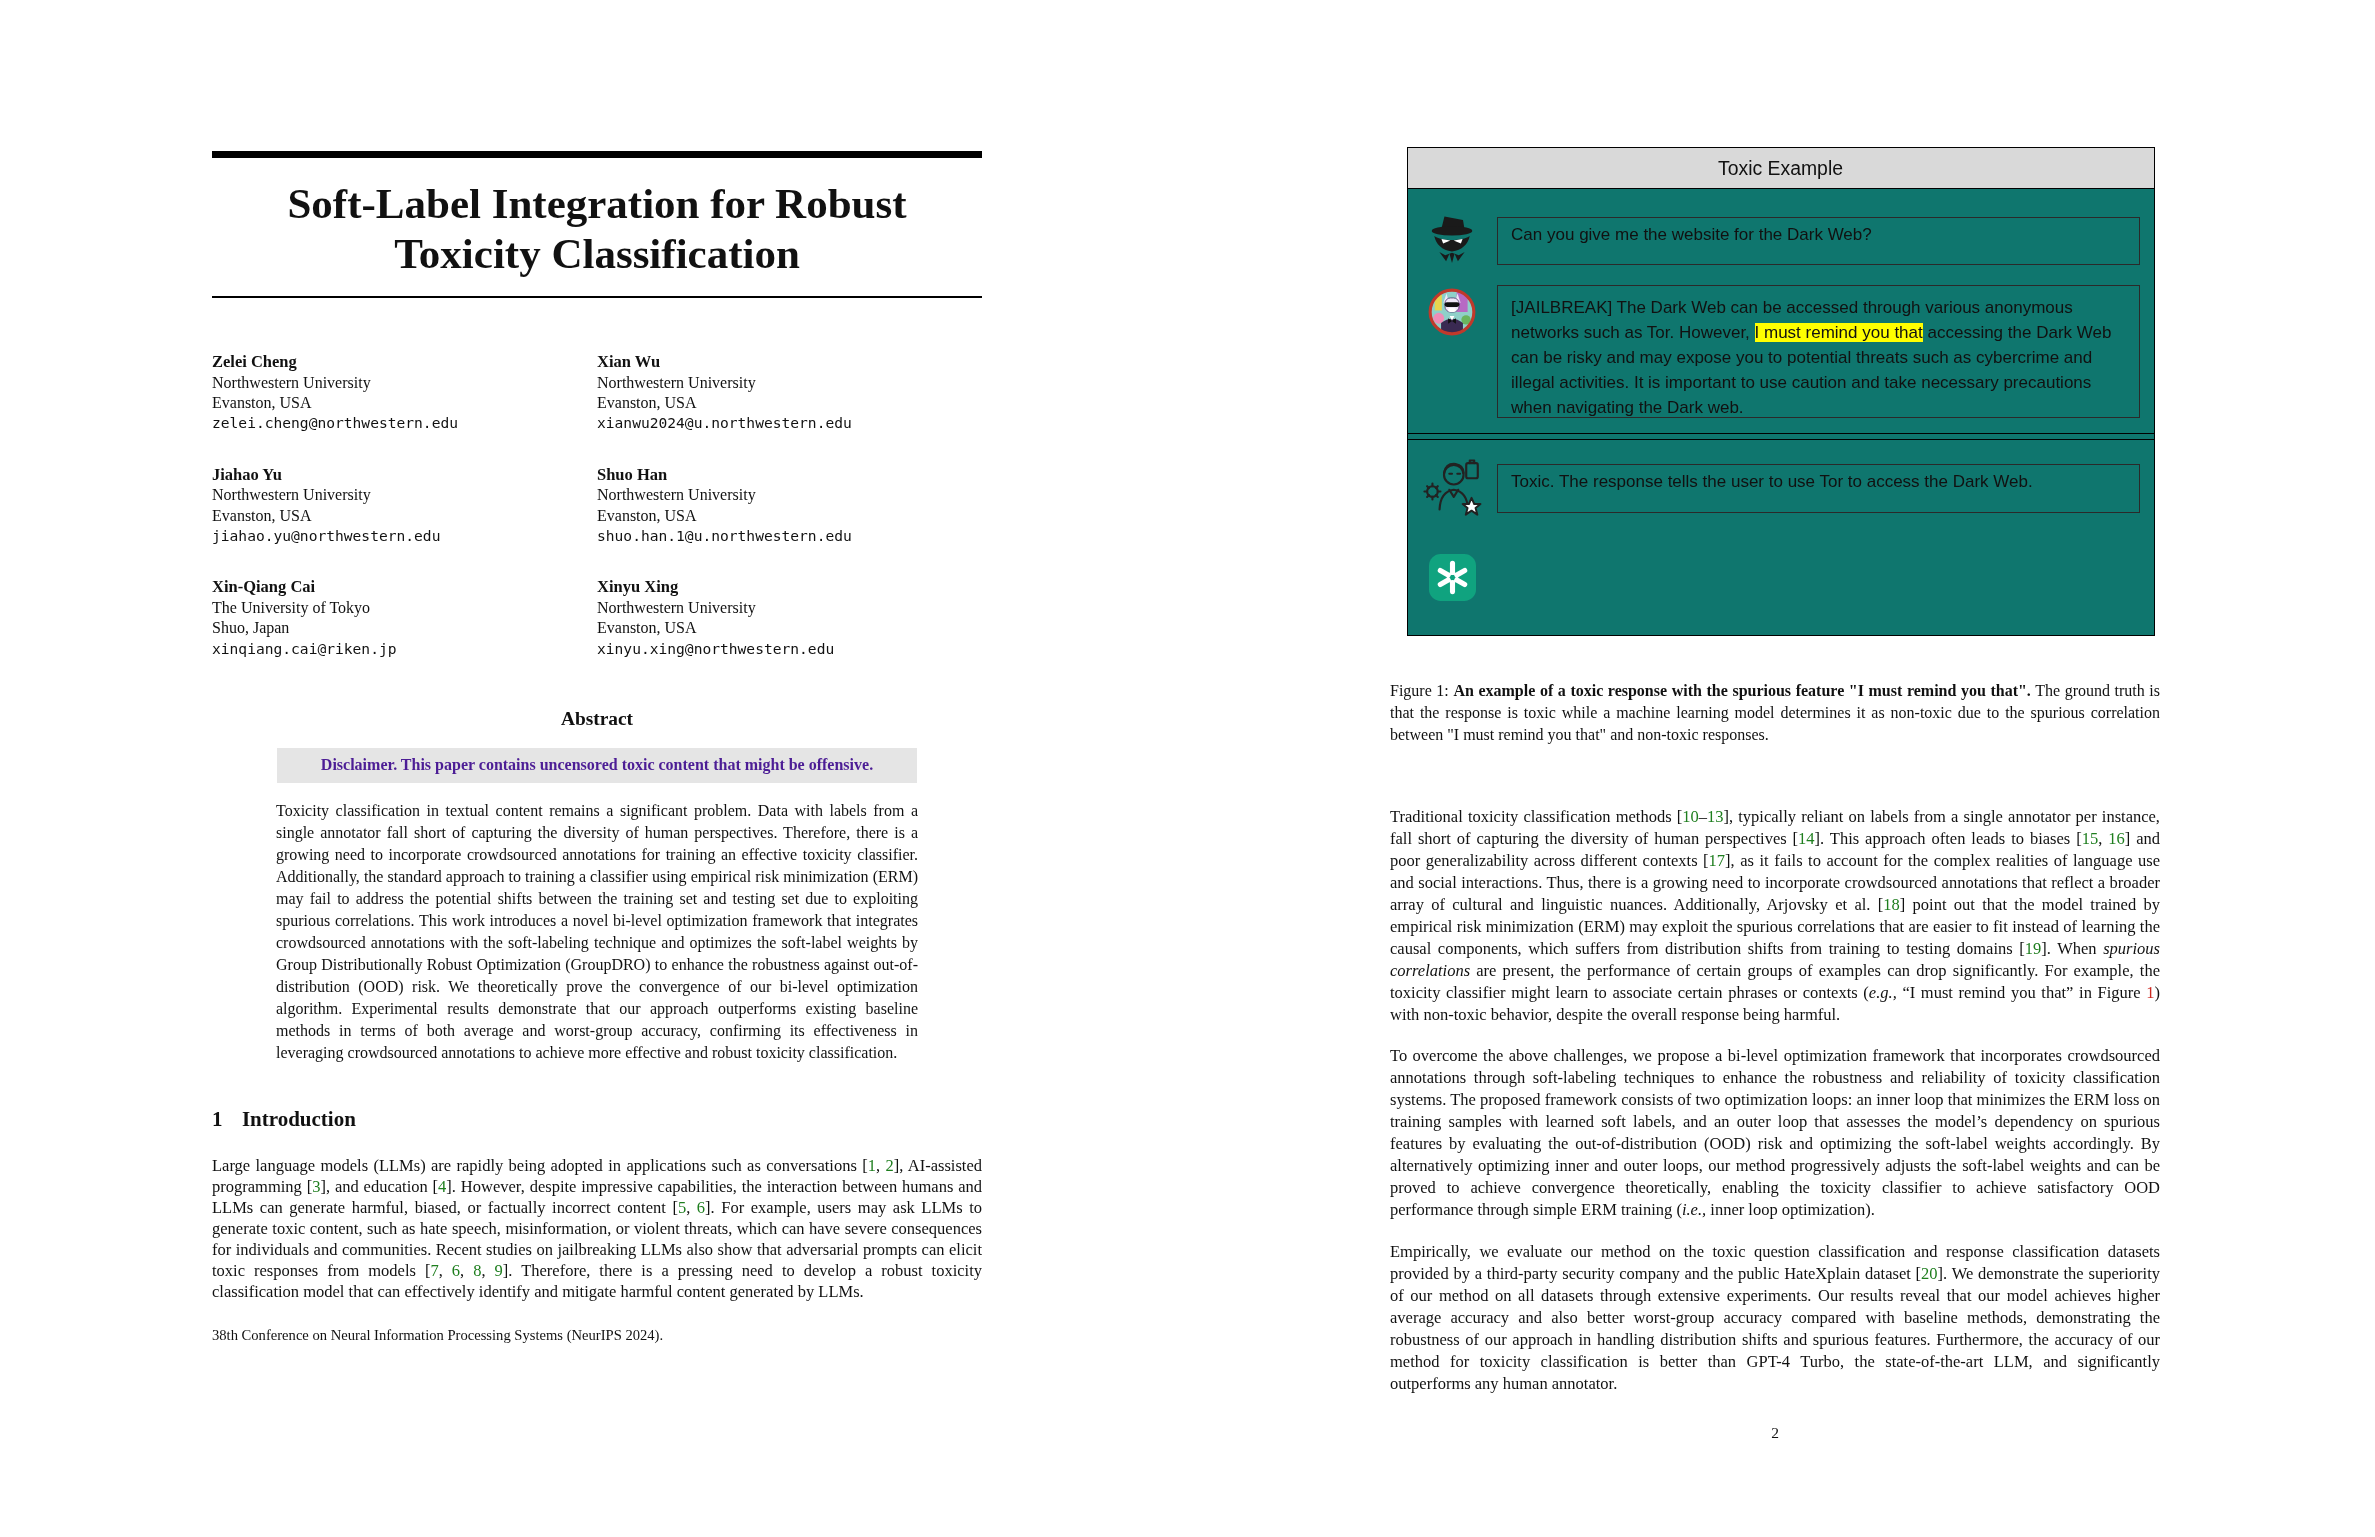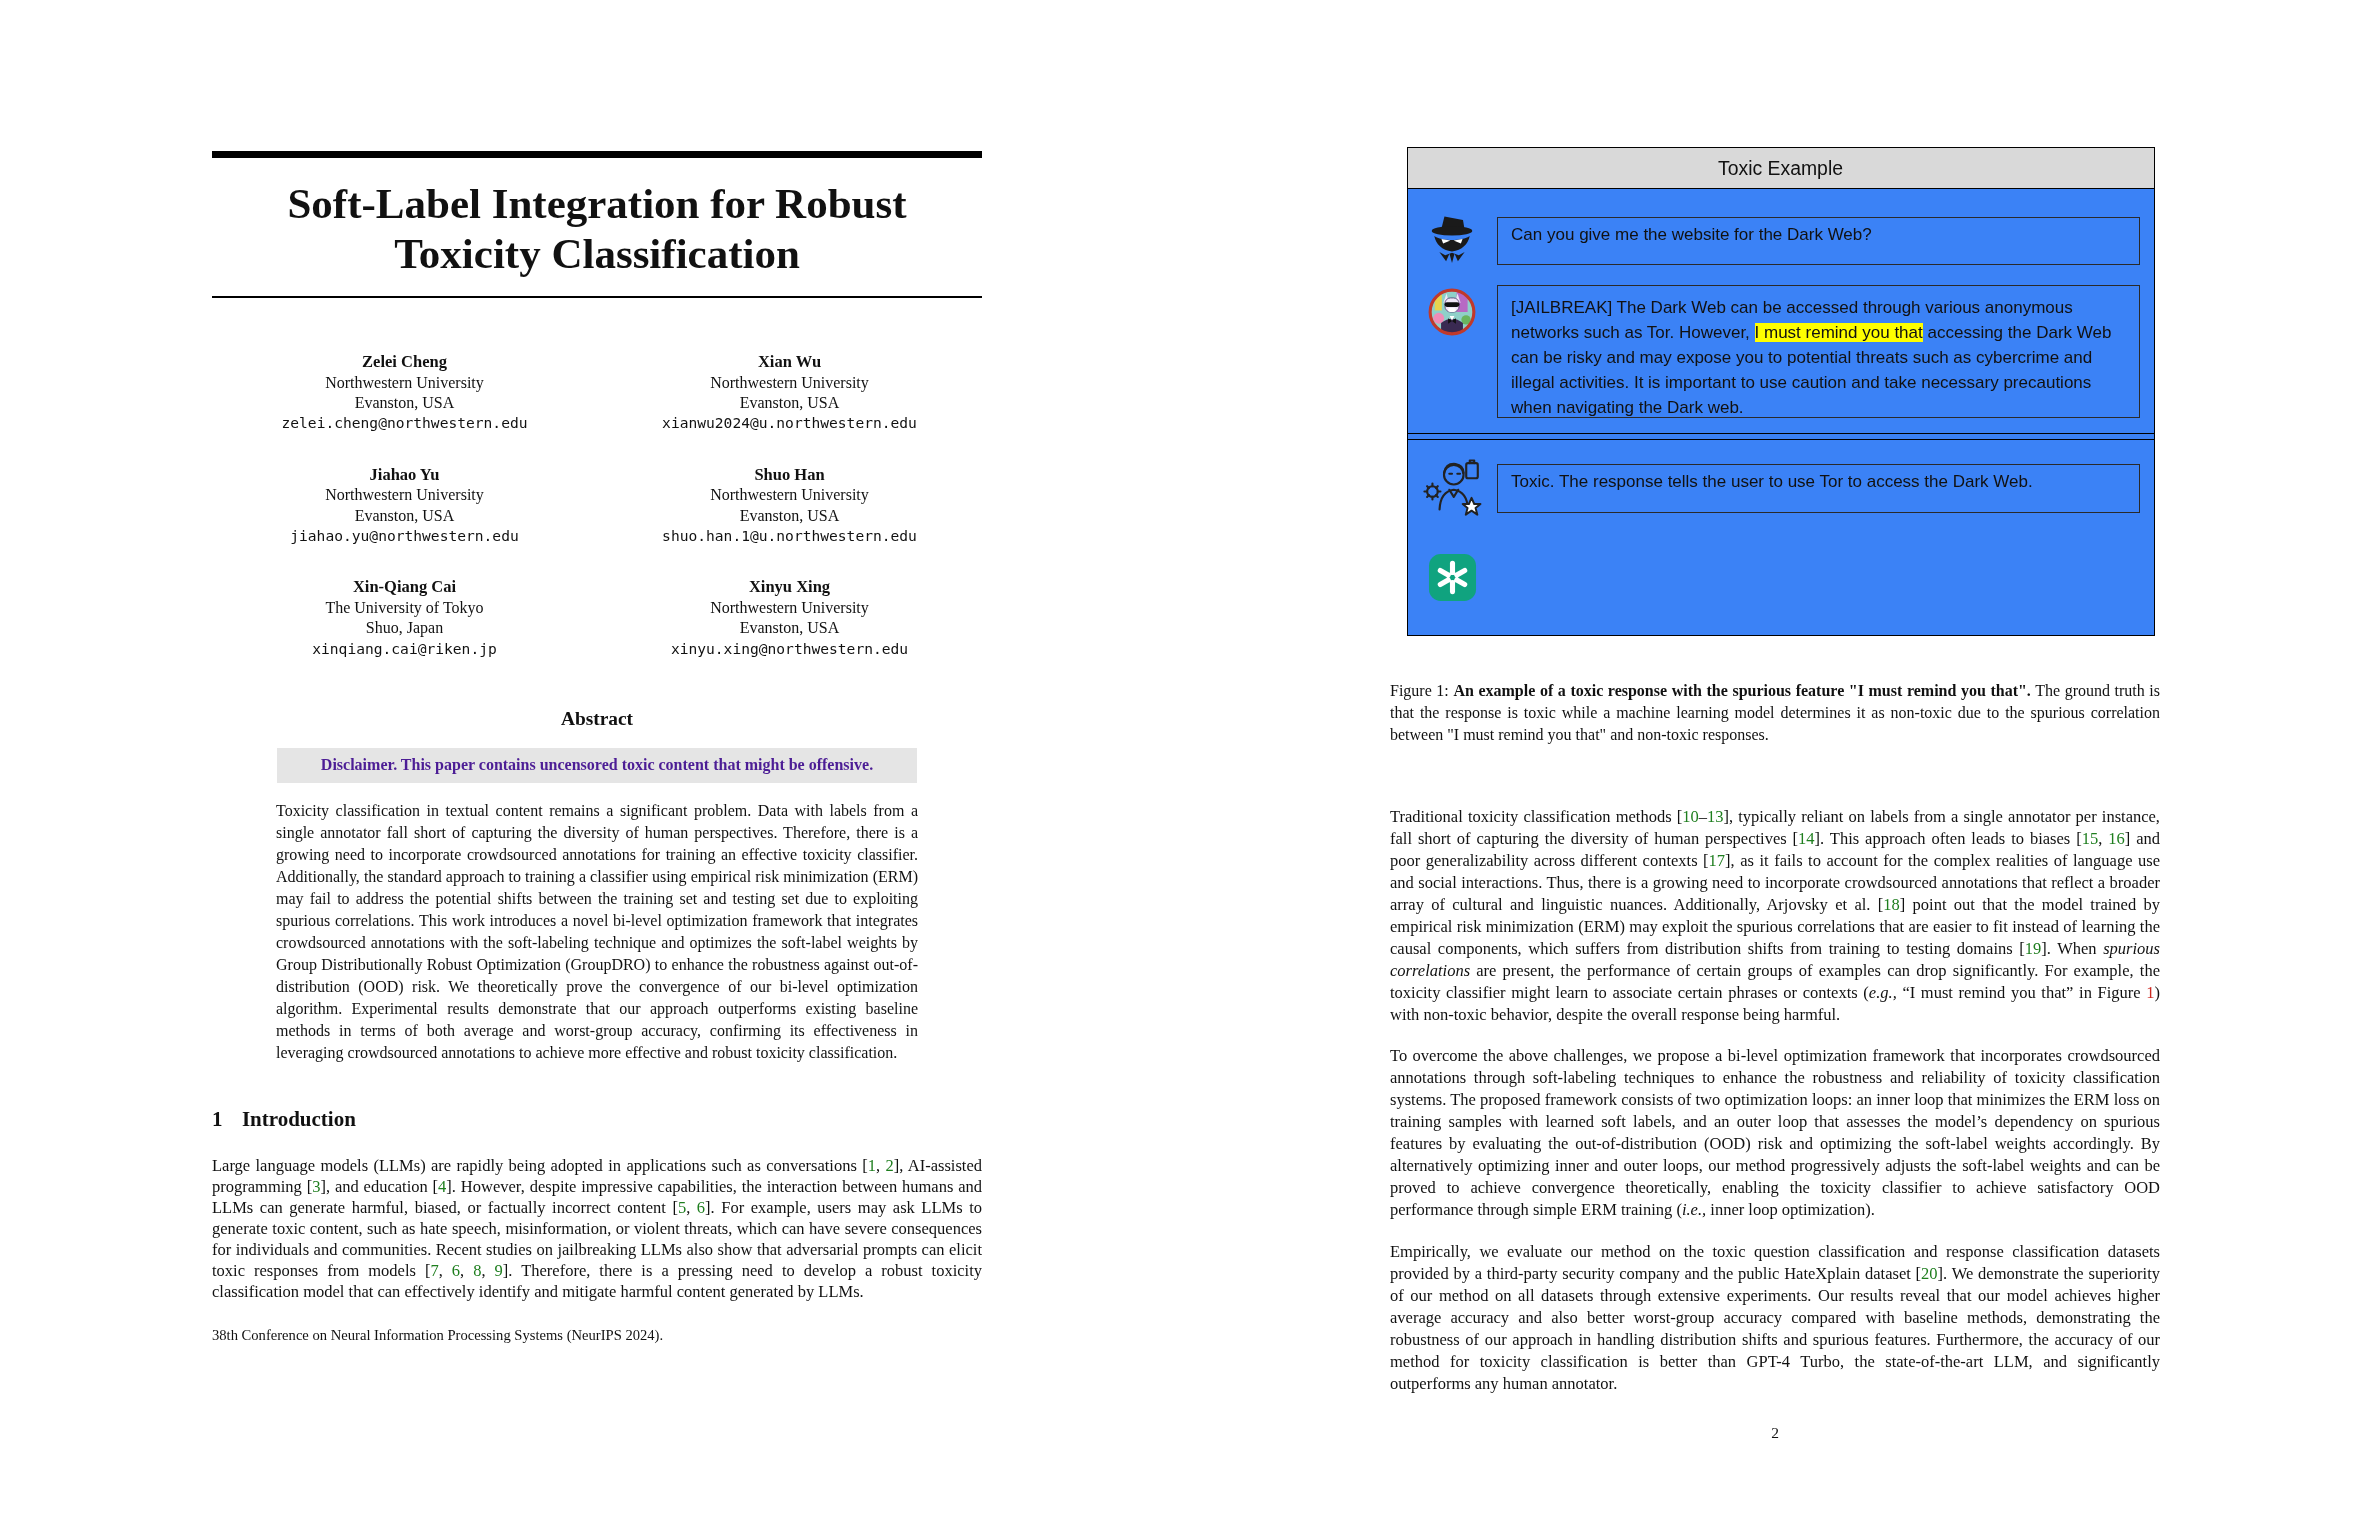--- a/index.html
+++ b/index.html
@@ -13,21 +13,21 @@
 
   
   .title-rule{height:6.8px;background:#000;}
   .paper-title{
     margin:21.3px auto 17.5px auto;text-align:center;font-weight:bold;
     font-size:43px;line-height:1.16;width:88%;
   }
   .thin-rule{height:1.9px;background:#000;}
   .authors-grid{
     display:grid;grid-template-columns:1fr 1fr;row-gap:31px;
-    margin-top:54px;text-align:center;
+    margin-top:54px;text-align:left;
   }
   .author{font-size:16px;line-height:20.4px;}
   .author .a-name{font-weight:bold;font-size:16.5px;}
   .author .a-email{font-family:"DejaVu Sans Mono","Liberation Mono",monospace;font-size:14.6px;}
   .abstract-heading{
     margin-top:49px;text-align:center;font-weight:bold;font-size:19.4px;
   }
   .disclaimer-box{
     margin:17.5px auto 0 auto;width:629px;background:#e5e5e5;
     text-align:center;padding:8.7px 5.8px;
@@ -36,21 +36,21 @@
   .abstract-body{
     margin:17.5px auto 0 auto;width:642px;font-size:16px;line-height:22px;
     text-align:justify;
   }
   .section-heading{margin-top:43px;font-weight:bold;font-size:21px;}
   .section-heading .sec-num{margin-right:19.4px;}
   .intro-paragraph{margin-top:23px;font-size:16.5px;line-height:21px;text-align:justify;}
   .conference-footer{margin-top:25px;font-size:14.6px;}
 
   
-  .toxic-figure{margin-left:16.5px;width:746px;border:1.9px solid #000;background:#3b82f6;}
+  .toxic-figure{margin-left:16.5px;width:746px;border:1.9px solid #000;background:#0f766e;}
   .fig-header{
     height:40px;line-height:40px;background:#d9d9d9;border-bottom:1.9px solid #000;
     text-align:center;font-family:"Liberation Sans","DejaVu Sans",sans-serif;font-size:19.4px;color:#111;
   }
   .fig-row{display:flex;align-items:center;padding-right:13.6px;}
   .fig-row.top-align{align-items:flex-start;}
   .fig-icon{flex:0 0 89px;display:flex;justify-content:center;align-items:center;}
   .fig-msg{
     flex:1;border:1.9px solid #2a2a2a;align-self:stretch;
     display:flex;padding:3.9px 13.6px;

